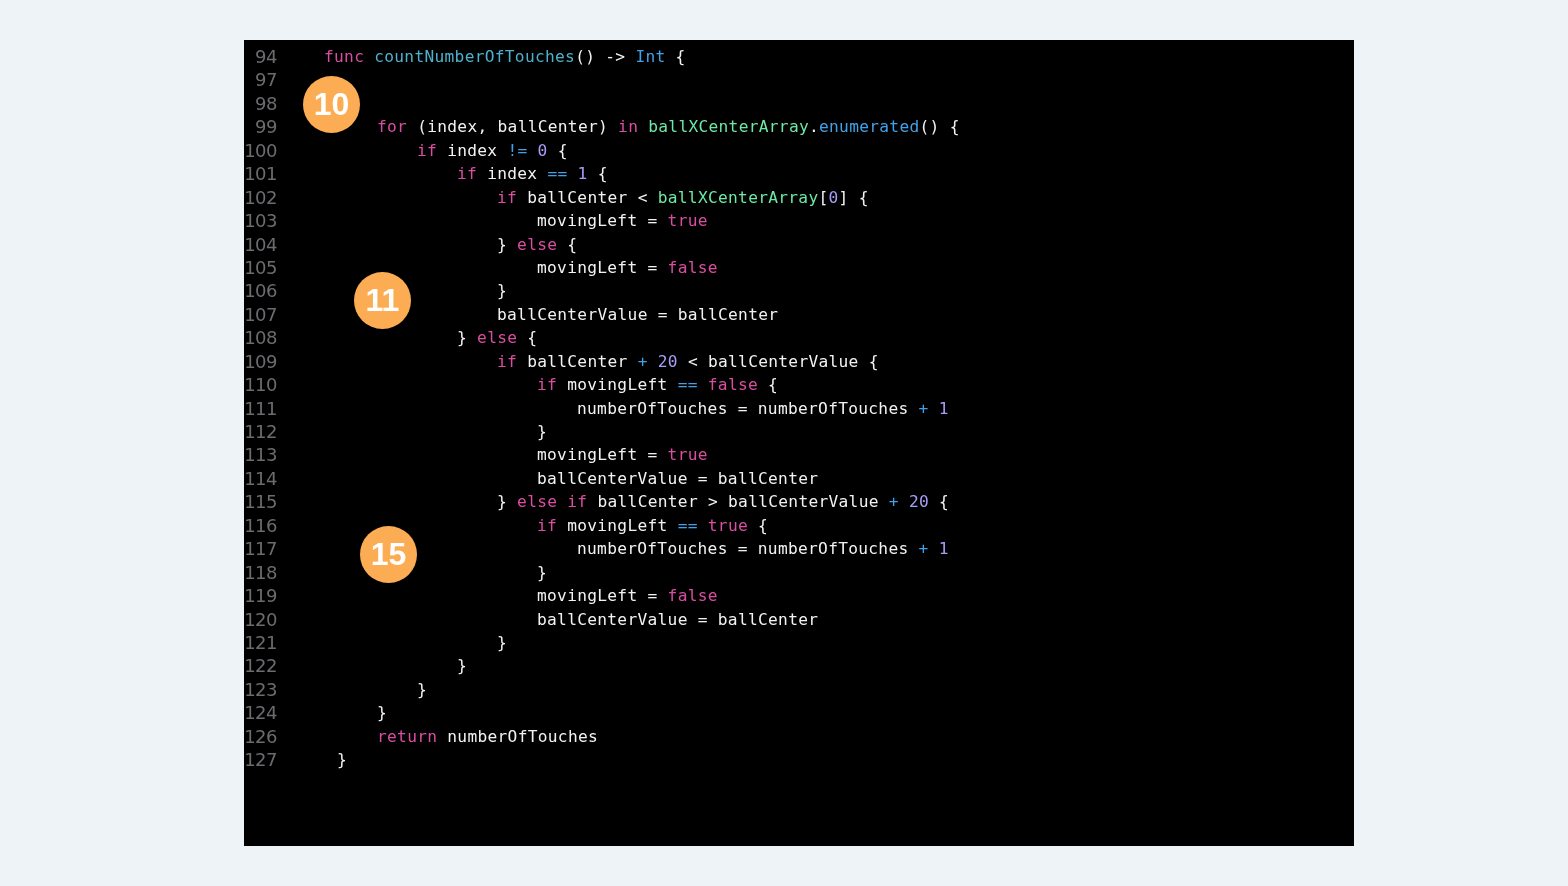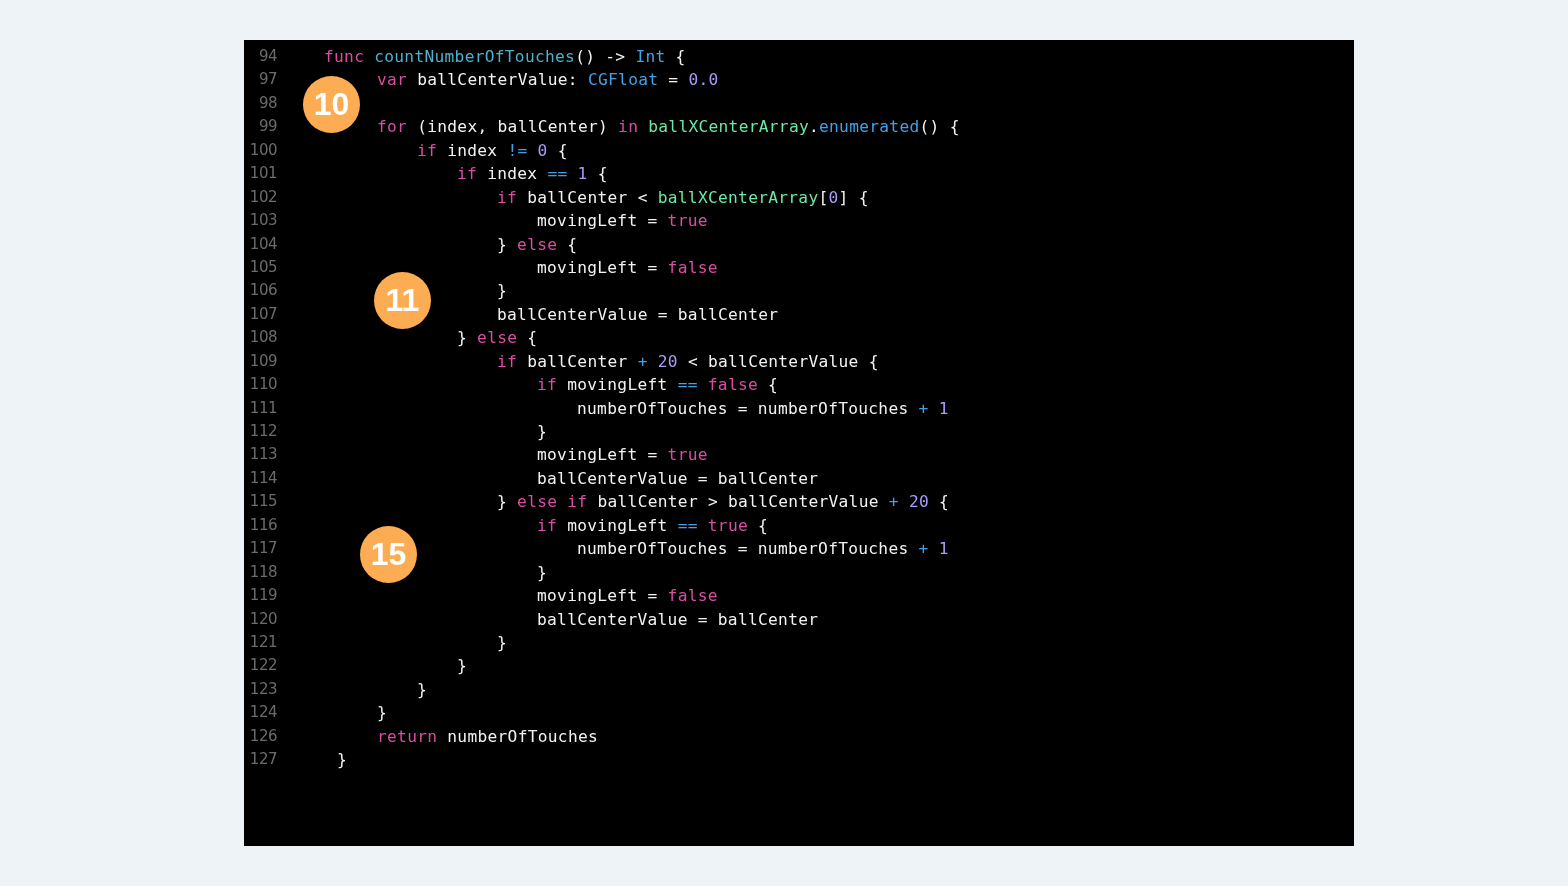--- a/index.html
+++ b/index.html
@@ -1,40 +1,40 @@
 <!DOCTYPE html>
 <html><head>
 <meta charset="utf-8">
 <style>
   html, body { margin:0; padding:0; }
   body { width:1568px; height:886px; background:#eef3f8; position:relative; overflow:hidden; }
   .panel { position:absolute; left:244px; top:40px; width:1110px; height:806px; background:#000; }
   .code { position:absolute; left:0; top:5px; width:100%; }
   .line { position:relative; height:23.45px; line-height:23.45px; white-space:pre;
           font-family:"DejaVu Sans Mono", monospace; font-size:16.2px; color:#f2f2f2; }
-  .ln { position:absolute; left:0; width:33px; text-align:right; color:#6c6c70; font-size:15px;
+  .ln { position:absolute; left:0; width:33px; text-align:right; color:#6c6c70; font-size:18px;
         font-family:"DejaVu Sans", sans-serif; letter-spacing:-0.5px; }
   .txt { position:absolute; left:93px; letter-spacing:0.3px; }
   .kw { color:#d94ea1; }
   .fn { color:#4eb0cc; }
   .ty { color:#41a1e8; }
   .num { color:#a79df8; }
   .op { color:#41a1e8; }
   .pr { color:#6be9a5; }
   .badge { position:absolute; width:57px; height:57px; border-radius:50%; background:#fcad53;
            color:#fff; font-family:"Liberation Sans", sans-serif; font-weight:bold; font-size:32px;
            display:flex; align-items:center; justify-content:center; }
 </style>
 </head>
 <body>
 
 <div class="panel">
   <div class="code" id="code">
       <div class="line"><span class="ln">94</span><span class="txt" style="left: 80px;"><span class="kw">func</span><span> </span><span class="fn">countNumberOfTouches</span><span>() -&gt; </span><span class="ty">Int</span><span> {</span></span></div>
-      <div class="line"><span class="ln">97</span><span class="txt" style="left: 133px;"><span class="kw">var</span><span> ballCenterValue: </span><span class="ty">CGFloat</span><span> = </span><span class="num">0.0</span></span></div>
+      <div class="line"><span class="ln">97</span></div>
       <div class="line"><span class="ln">98</span><span class="txt" style="left: 93px;"></span></div>
       <div class="line"><span class="ln">99</span><span class="txt" style="left: 133px;"><span class="kw">for</span><span> (index, ballCenter) </span><span class="kw">in</span><span> </span><span class="pr">ballXCenterArray</span><span>.</span><span class="ty">enumerated</span><span>() {</span></span></div>
       <div class="line"><span class="ln">100</span><span class="txt" style="left: 173px;"><span class="kw">if</span><span> index </span><span class="op">!=</span><span> </span><span class="num">0</span><span> {</span></span></div>
       <div class="line"><span class="ln">101</span><span class="txt" style="left: 213px;"><span class="kw">if</span><span> index </span><span class="op">==</span><span> </span><span class="num">1</span><span> {</span></span></div>
       <div class="line"><span class="ln">102</span><span class="txt" style="left: 253px;"><span class="kw">if</span><span> ballCenter &lt; </span><span class="pr">ballXCenterArray</span><span>[</span><span class="num">0</span><span>] {</span></span></div>
       <div class="line"><span class="ln">103</span><span class="txt" style="left: 293px;"><span>movingLeft = </span><span class="kw">true</span></span></div>
       <div class="line"><span class="ln">104</span><span class="txt" style="left: 253px;"><span>} </span><span class="kw">else</span><span> {</span></span></div>
       <div class="line"><span class="ln">105</span><span class="txt" style="left: 293px;"><span>movingLeft = </span><span class="kw">false</span></span></div>
       <div class="line"><span class="ln">106</span><span class="txt" style="left: 253px;"><span>}</span></span></div>
       <div class="line"><span class="ln">107</span><span class="txt" style="left: 253px;"><span>ballCenterValue = ballCenter</span></span></div>
@@ -52,15 +52,15 @@
       <div class="line"><span class="ln">119</span><span class="txt" style="left: 293px;"><span>movingLeft = </span><span class="kw">false</span></span></div>
       <div class="line"><span class="ln">120</span><span class="txt" style="left: 293px;"><span>ballCenterValue = ballCenter</span></span></div>
       <div class="line"><span class="ln">121</span><span class="txt" style="left: 253px;"><span>}</span></span></div>
       <div class="line"><span class="ln">122</span><span class="txt" style="left: 213px;"><span>}</span></span></div>
       <div class="line"><span class="ln">123</span><span class="txt" style="left: 173px;"><span>}</span></span></div>
       <div class="line"><span class="ln">124</span><span class="txt" style="left: 133px;"><span>}</span></span></div>
       <div class="line"><span class="ln">126</span><span class="txt" style="left: 133px;"><span class="kw">return</span><span> numberOfTouches</span></span></div>
       <div class="line"><span class="ln">127</span><span class="txt" style="left: 93px;"><span>}</span></span></div>
     </div>
   <div class="badge" id="badge-0" style="left:59px;top:36px;">10</div>
-  <div class="badge" id="badge-1" style="left:130px;top:232px;">11</div>
+  <div class="badge" id="badge-1" style="left:110px;top:232px;">11</div>
   <div class="badge" id="badge-2" style="left:116px;top:486px;">15</div>
 </div>
 
 </body></html>

